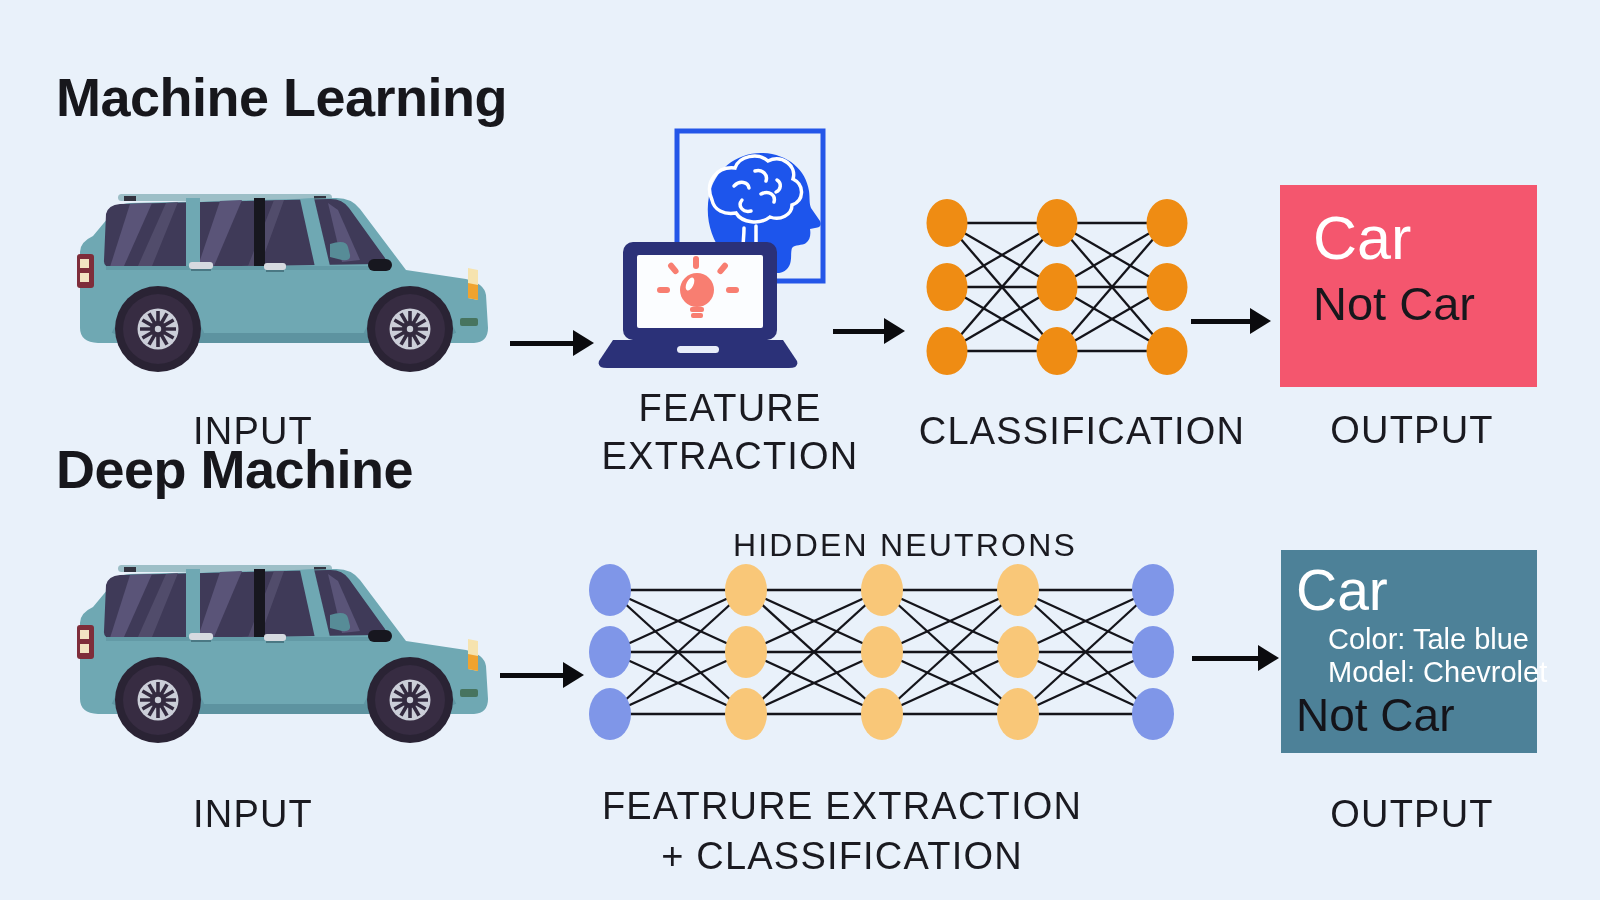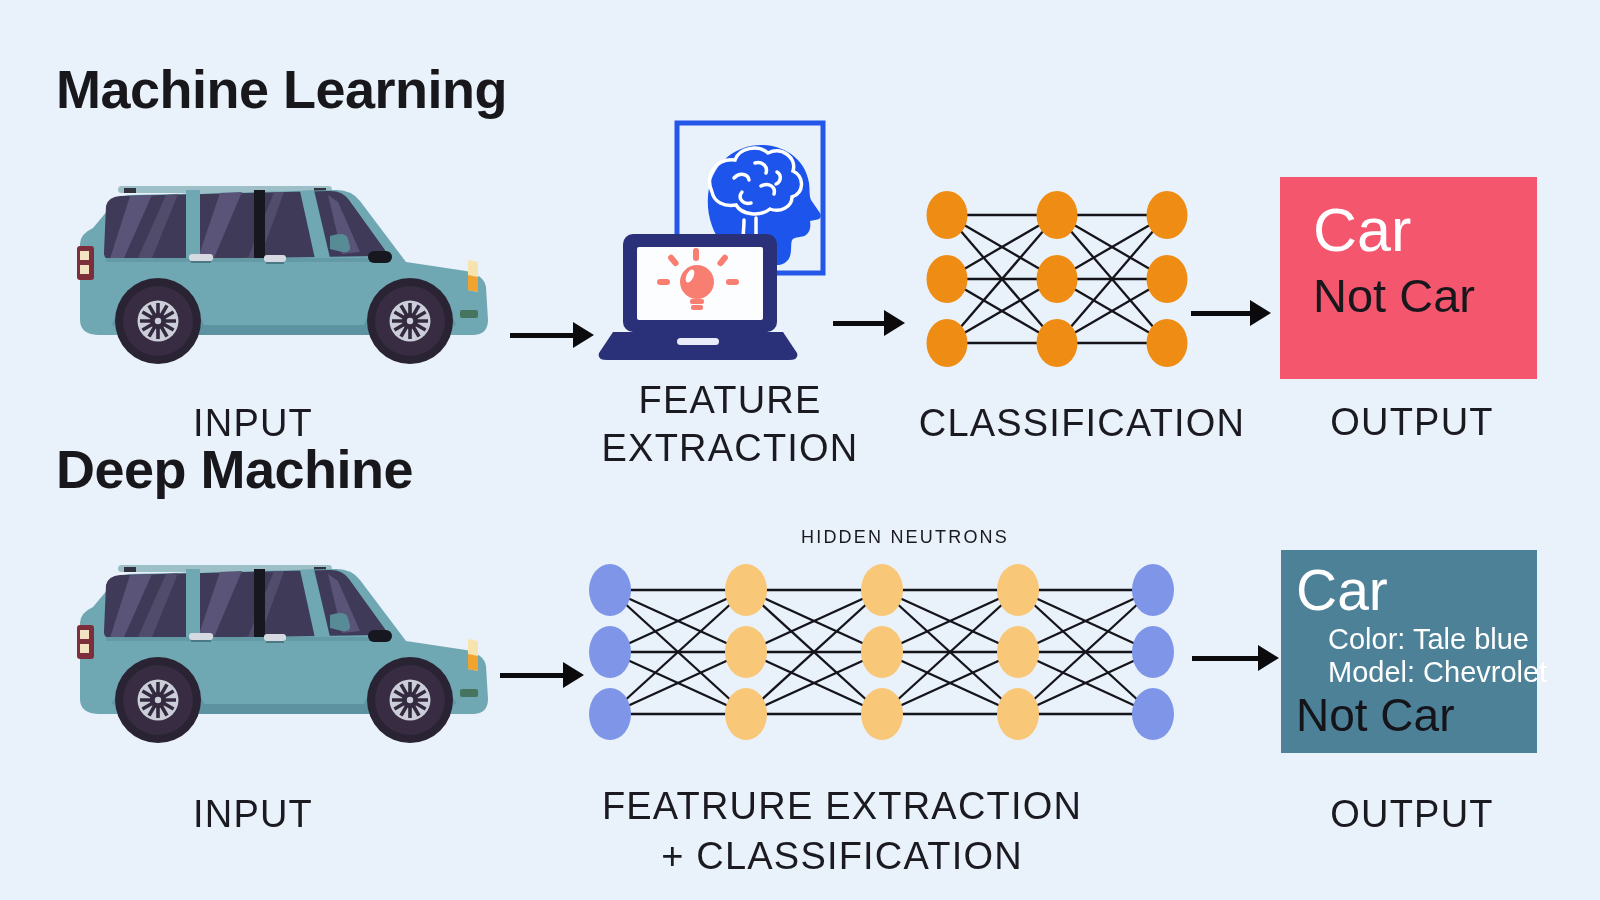--- a/index.html
+++ b/index.html
@@ -13,21 +13,21 @@
   .title{
     font-size:54px;font-weight:700;letter-spacing:-0.5px;color:#17171C;
     white-space:nowrap;
   }
   .label{
     font-size:38px;font-weight:400;letter-spacing:1.2px;color:#1A1A20;
     white-space:nowrap;transform:translateX(-50%);text-align:center;
   }
   .label.two-line{line-height:48px;}
   .small-label{
-    font-size:18px;font-weight:400;letter-spacing:2.2px;color:#1A1A20;
+    font-size:32px;font-weight:400;letter-spacing:2.2px;color:#1A1A20;
     white-space:nowrap;transform:translateX(-50%);
   }
   .arrow{display:flex;align-items:center;height:26px;}
   .arrow .shaft{flex:1;height:5px;background:#0B0B0E;}
   .arrow .head{
     width:0;height:0;border-left:21px solid #0B0B0E;
     border-top:13px solid transparent;border-bottom:13px solid transparent;
   }
   .output-box{box-sizing:border-box;}
   .ob-primary{color:#FFFFFF;white-space:nowrap;}
@@ -105,21 +105,21 @@
       <polygon points="400,101 410,103 410,118 400,116" fill="#F0A32F"></polygon>
 
       <rect x="392" y="136" width="18" height="8" rx="2" fill="#47745F"></rect>
 
       <use href="#wheel" transform="translate(90,147)"></use>
       <use href="#wheel" transform="translate(342,147)"></use>
     </g>
   </defs>
 </svg>
 
-<div class="abs" style="left:0;top:8px;width:1560px;height:440px;">
+<div class="abs" style="left:0;top:16px;width:1560px;height:440px;">
   <div class="abs title" style="left:56px;top:50px;">Machine Learning</div>
 
   <svg class="abs" style="left:68px;top:166px;" width="424" height="190" viewBox="0 0 424 190">
     <use href="#suv"></use>
   </svg>
   <div class="abs label" style="left:253px;top:394px;">INPUT</div>
 
   <div class="abs arrow" style="left:510px;top:314px;width:84px;">
     <div class="shaft"></div>
     <div class="head"></div>

